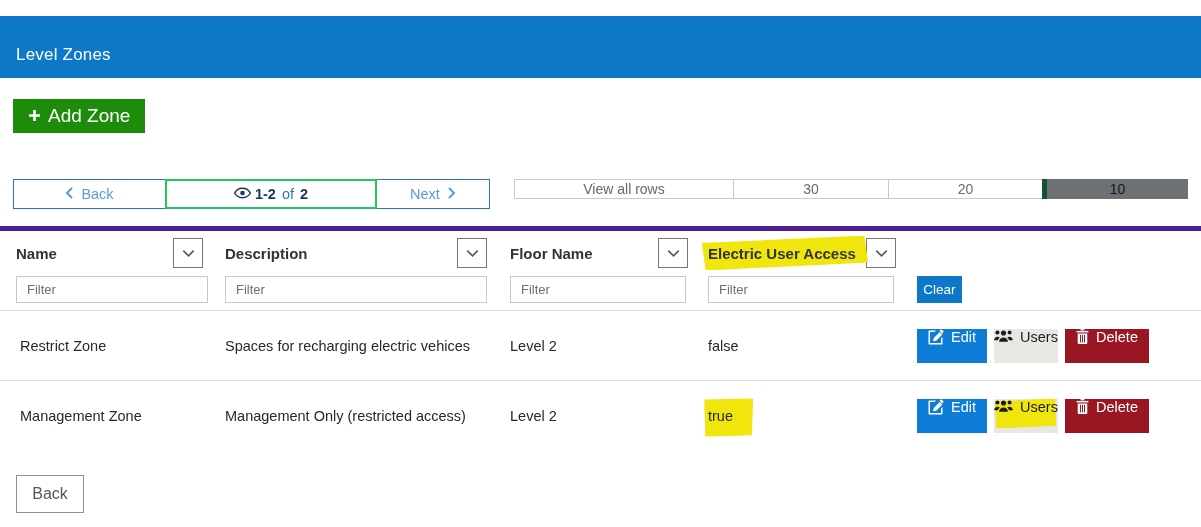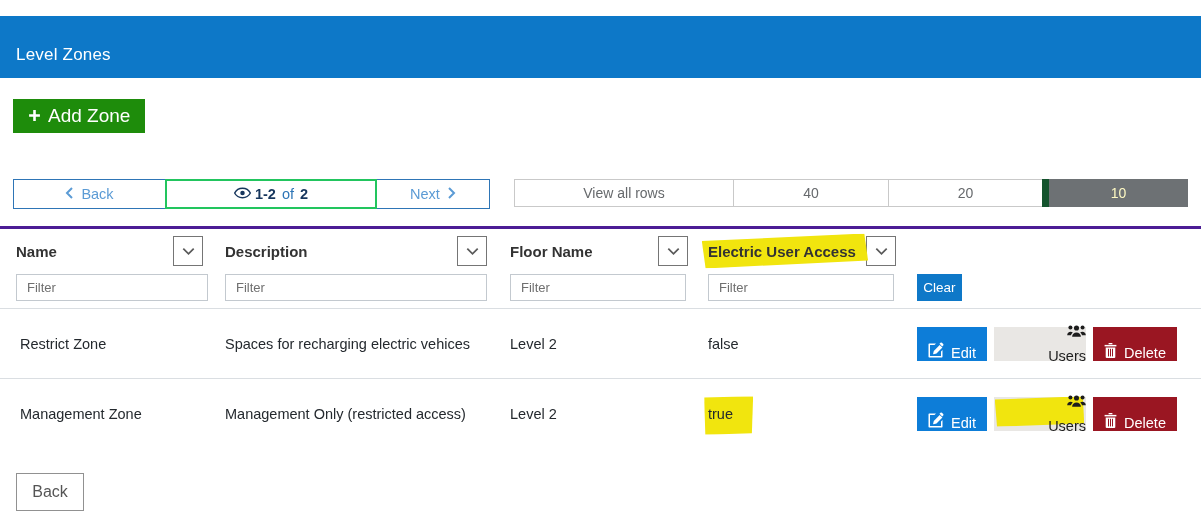--- a/index.html
+++ b/index.html
@@ -37,38 +37,38 @@
   .pg-back { width:151px; }
   .pg-next { flex:1; }
   .pg-range {
     width:212px; height:30px; margin:-1px 0; background:#fff;
     border:2px solid #22c55e; color:#17365d; gap:4px;
   }
   .pg-range .num { font-weight:bold; color:#17365d; }
   .pg-range .of { color:#2e75b6; padding:0 2px; }
 
   .pager-sizes {
-    display:flex; width:674px; height:28px; border:1px solid #c9c9c9; background:#fff;
+    display:flex; width:674px; height:20px; border:1px solid #c9c9c9; background:#fff;
   }
   .size-cell {
     display:flex; align-items:center; justify-content:center;
     font-size:14px; color:#66696c; user-select:none;
   }
   .size-cell + .size-cell { border-left:1px solid #c9c9c9; }
   .size-view { width:218px; }
   .size-50 { width:155px; }
   .size-20 { width:154px; }
   .size-10 { flex:1; }
   .size-cell.selected {
-    background:#6d7174; color:#fef9c3; border-left:7px solid #14532d;
+    background:#6d7174; color:#0f172a; border-left:5px solid #14532d;
     margin:-1px -1px -1px 0;
   }
 
   
-  .table { margin-top:17px; border-top:3px solid #4c1d95; padding-top:7px; }
+  .table { margin-top:17px; border-top:5px solid #4c1d95; padding-top:7px; }
   .grid-cols {
     display:grid; grid-template-columns:209px 285px 198px 209px auto;
     padding-left:16px; align-items:center;
   }
   .thead { height:30px; }
   .th-inner {
     display:flex; justify-content:space-between; align-items:center;
     font-weight:bold; font-size:15px; color:#333;
   }
   .th-inner.w1{width:187px}.th-inner.w2{width:262px}.th-inner.w3{width:178px}.th-inner.w4{width:188px}
@@ -89,26 +89,26 @@
 
   .tbody { margin-top:7px; }
   .trow {
     height:70px; border-top:1px solid #dadee2;
     font-size:14.5px; color:#24292e;
   }
   .cell-name { padding-left:4px; }
 
   .actions { display:flex; gap:7px; }
   .abtn {
-    height:34px; border:none; display:inline-flex; align-items:flex-end;
+    height:34px; border:none; display:inline-flex; align-items:flex-start;
     justify-content:center; gap:7px; font-size:14.5px; padding:0;
   }
   .abtn > * { position:relative; z-index:1; }
   .btn-edit   { width:70px; background:#0d7dd8; color:#fff; }
-  .btn-users  { width:92px; background:#e9e7e4; color:#1d1d1d;flex-direction:column; }
+  .btn-users  { width:64px; background:#e9e7e4; color:#1d1d1d; }
   .btn-delete { width:84px; background:#9a1622; color:#fff; }
 
   
   .hl { position:relative; z-index:0; }
   .hl::before {
     content:""; position:absolute; background:#f1e50e; z-index:-1;
   }
   .hl-header::before {
     left:-6px; right:-12px; top:-8px; bottom:-7px;
     transform:rotate(-1deg);
@@ -179,21 +179,21 @@
       <span>
         <svg width="9" height="12" viewBox="0 0 8 12">
             <path d="M1.5 1l5 5-5 5" fill="none" stroke="#5b9bd5" stroke-width="2"></path>
           </svg>
       </span>
     </div>
   </div>
 
   <div class="pager-sizes">
     <div class="size-cell size-view">View all rows</div>
-    <div class="size-cell size-50">40</div>
+    <div class="size-cell size-50">30</div>
     <div class="size-cell size-20">20</div>
     <div class="size-cell size-10 selected">10</div>
   </div>
 </div>
 
 
 <div class="table">
 
   <div class="grid-cols thead">
     <div class="th-inner w1">

